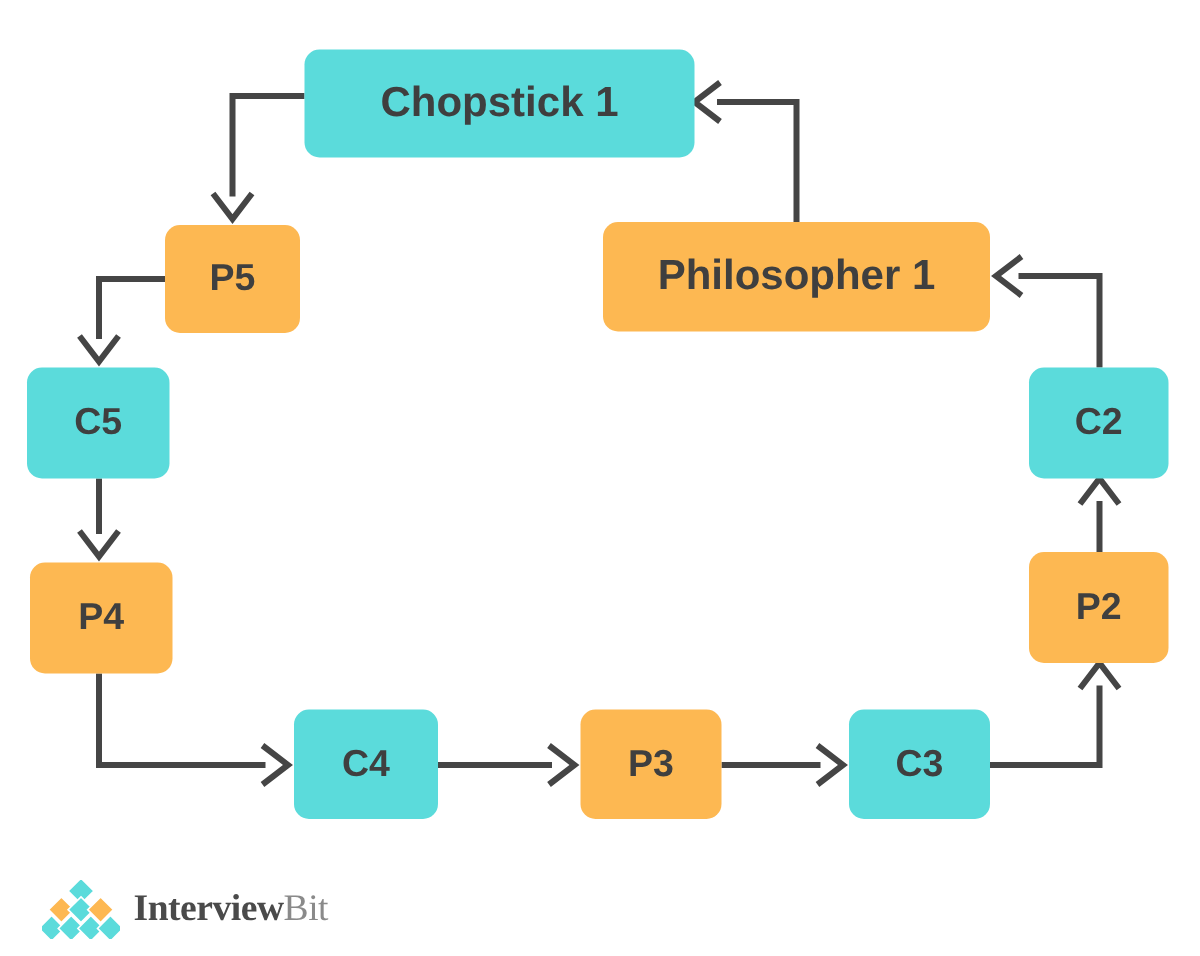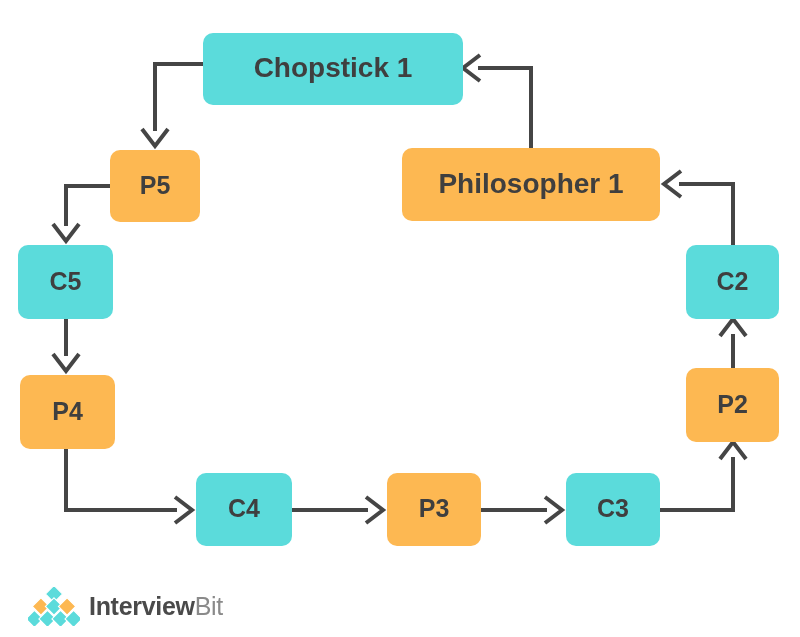--- a/index.html
+++ b/index.html
@@ -19,21 +19,21 @@
     dominant-baseline:middle;
   }
   .label-lg{font-size:28px;}
   .label-md{font-size:25px;}
   .edge{fill:none;stroke:#454545;stroke-width:4;stroke-linecap:butt;stroke-linejoin:miter;}
   .arrowhead{fill:none;stroke:#454545;stroke-width:4;stroke-linecap:butt;stroke-linejoin:miter;}
   
   #logo{position:absolute;left:28px;top:586px;display:flex;align-items:center;gap:9px;}
   #logo-mark{width:52px;height:40px;display:block;}
   #logo-text{
-    font-family:Liberation Sans, sans-serif;
+    font-family:Liberation Serif, serif;
     font-size:25px;
     letter-spacing:-0.3px;
     white-space:nowrap;
   }
   #logo-text .lt-a{color:#4a4a4a;font-weight:700;}
   #logo-text .lt-b{color:#8a8a8a;font-weight:400;}
 </style>
 </head>
 <body>
 

